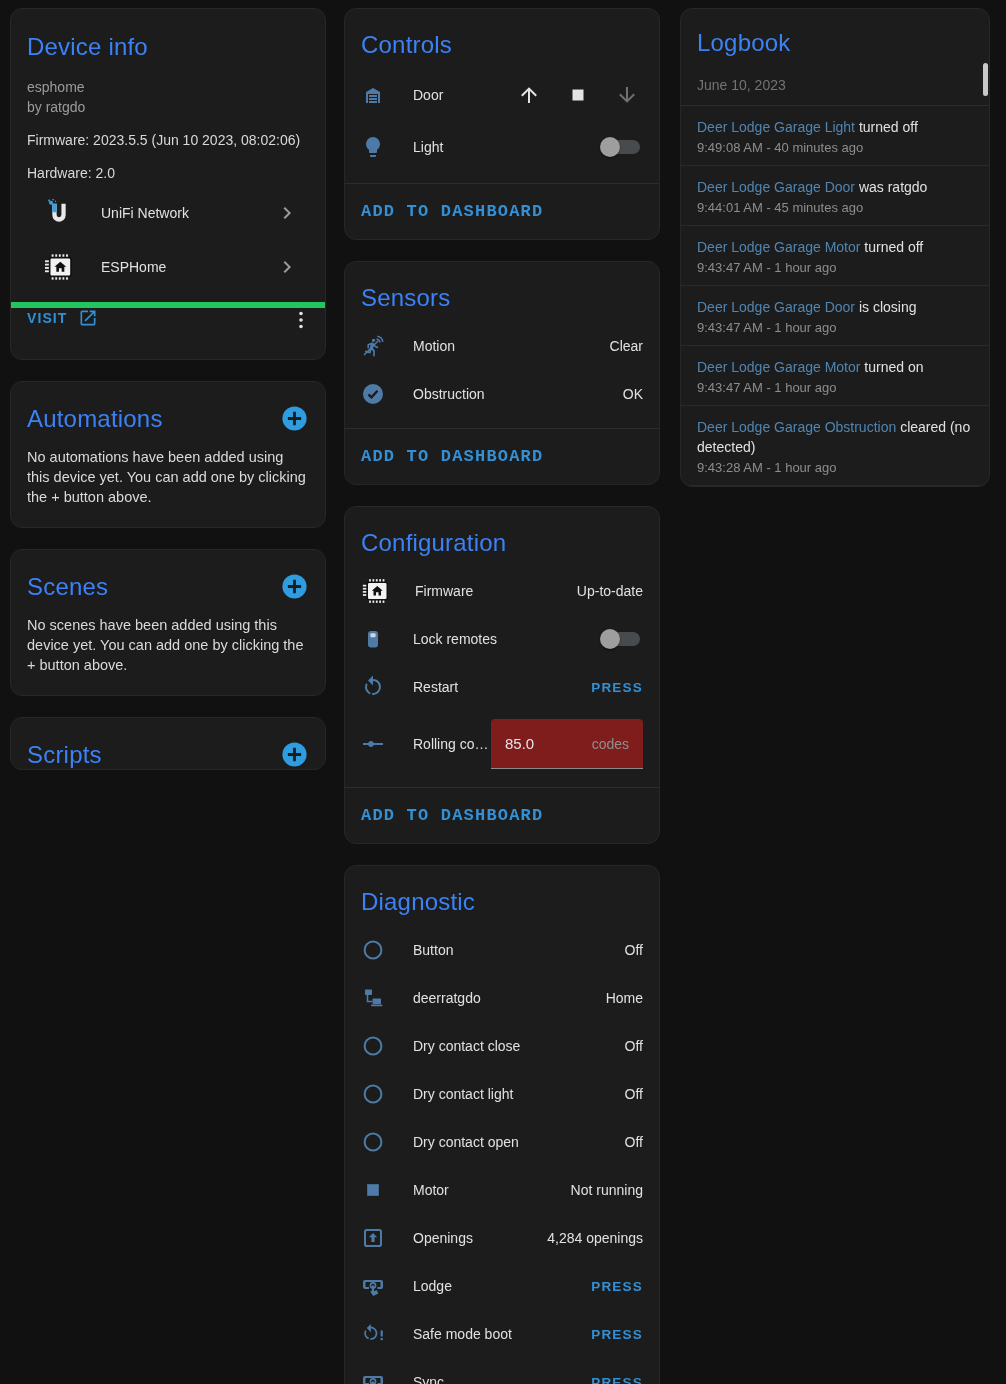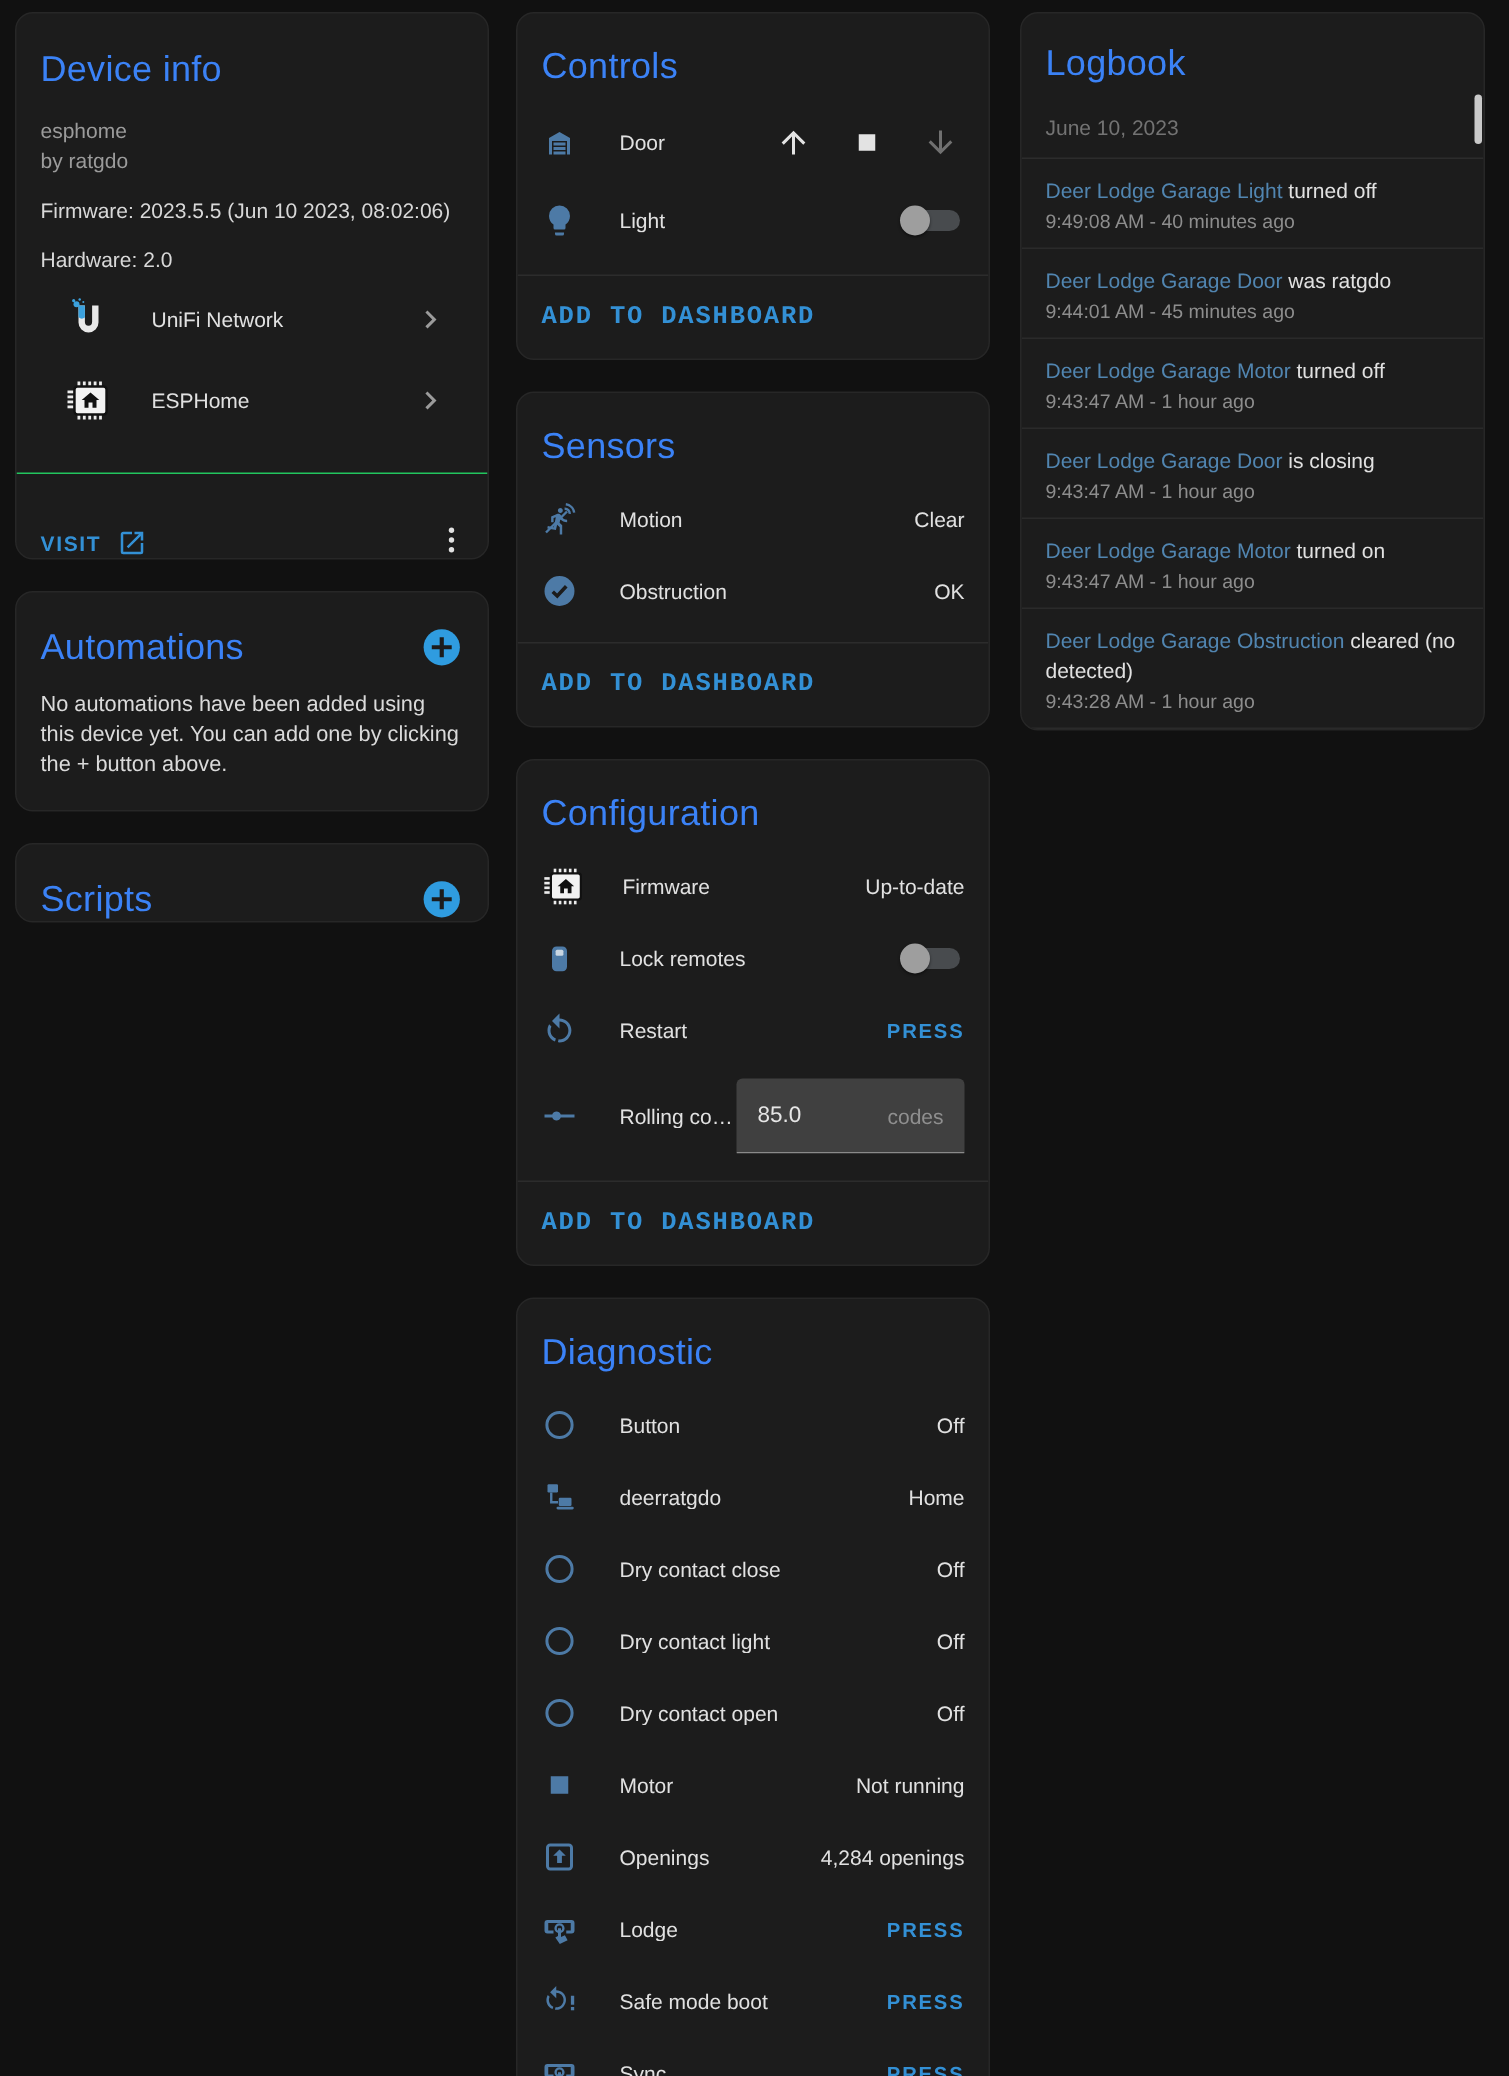--- a/index.html
+++ b/index.html
@@ -13,21 +13,21 @@
   .card { background:#1c1c1c; border:1px solid #272727; border-radius:12px; overflow:hidden; position:relative; }
   h2.card-title { font-size:24px; font-weight:400; color:#3b82f6; letter-spacing:0.2px; }
 
   
   .di-body { padding:24px 16px 10px 16px; }
   .di-sub { margin-top:16px; font-size:14px; color:#9b9b9b; line-height:20px; }
   .di-line { margin-top:14px; font-size:14px; color:#d8d8d8; line-height:19px; }
   .int-row { display:flex; align-items:center; height:48px; padding:0 10px 0 16px; margin-top:6px; cursor:pointer; }
   .int-row .int-icon { width:32px; height:32px; margin-right:26px; flex:none; }
   .int-row .int-label { flex:1; font-size:14px; color:#e1e1e1; }
-  .card-footer { border-top:1px solid #22c55e; display:flex; align-items:flex-end; justify-content:space-between; padding:0 12px 0 16px; height:57px; margin-top:14px; }
+  .card-footer { border-top:6px solid #22c55e; display:flex; align-items:flex-start; justify-content:space-between; padding:0 12px 0 16px; height:57px; margin-top:1px; }
   .visit-link { display:flex; align-items:center; gap:10px; color:#3390d5; font-size:14px; font-weight:700; letter-spacing:1.1px; cursor:pointer; }
   .icon24 { width:24px; height:24px; display:block; }
   .icon20 { width:20px; height:20px; display:block; }
 
   
   .empty-head { display:flex; align-items:center; justify-content:space-between; padding:22px 16px 0 16px; }
   .plus-btn { width:29px; height:29px; cursor:pointer; flex:none; }
   .empty-text { padding:14px 16px 20px 16px; font-size:14.5px; line-height:20px; color:#dadada; }
 
   
@@ -46,21 +46,21 @@
   .door-btn { width:24px; height:24px; cursor:pointer; }
   .c-white { color:#e3e3e3; } .c-dim { color:#707070; }
 
   
   .toggle { width:41px; height:22px; position:relative; cursor:pointer; margin-right:2px; }
   .toggle .track { position:absolute; left:4px; top:4px; width:36px; height:14px; border-radius:8px; background:#484b4e; }
   .toggle .thumb { position:absolute; left:0; top:1px; width:20px; height:20px; border-radius:50%; background:#9e9e9e; box-shadow:0 1px 2px rgba(0,0,0,0.5); }
 
   
   .row.input-row { height:66px; }
-  .num-box { width:152px; height:50px; background:#404040; border-radius:4px 4px 0 0; border-bottom:1px solid #8a8a8a; display:flex; align-items:center; padding:0 14px; }
+  .num-box { width:152px; height:50px; background:#7f1d1d; border-radius:4px 4px 0 0; border-bottom:1px solid #8a8a8a; display:flex; align-items:center; padding:0 14px; }
   .num-box input { flex:1; width:60px; background:transparent; border:none; outline:none; color:#e6e6e6; font-size:15px; font-family:"Liberation Sans",sans-serif; }
   .num-box .unit { color:#8f8f8f; font-size:14px; }
 
   
   .lb-head { padding:20px 16px 6px 16px; }
   .lb-date { padding:14px 16px 12px 16px; font-size:14px; font-weight:400; color:#737373; border-bottom:1px solid #2c2c2c; }
   .lb-entry { padding:11px 16px 10px 16px; border-bottom:1px solid #2a2a2a; cursor:pointer; }
   .lb-entry:last-child { border-bottom:none; }
   .lb-msg { font-size:14px; line-height:20px; color:#e1e1e1; }
   .lb-msg .ent { color:#5185b0; }
@@ -234,20 +234,29 @@
     <div class="card">
       <div class="empty-head">
         <h2 class="card-title">Automations</h2>
         <svg class="plus-btn" style="color:#2f9ce0">
             <use href="#i-plus-circle"></use>
           </svg>
       </div>
       <p class="empty-text">No automations have been added using this device yet. You can add one by clicking the + button above.</p>
     </div>
 
+    <div class="card">
+      <div class="empty-head">
+        <h2 class="card-title">Scenes</h2>
+        <svg class="plus-btn" style="color:#2f9ce0">
+            <use href="#i-plus-circle"></use>
+          </svg>
+      </div>
+      <p class="empty-text">No scenes have been added using this device yet. You can add one by clicking the + button above.</p>
+    </div>
 
     <div class="card">
       <div class="empty-head">
         <h2 class="card-title">Scripts</h2>
         <svg class="plus-btn" style="color:#2f9ce0">
             <use href="#i-plus-circle"></use>
           </svg>
       </div>
     </div>
   </div>

